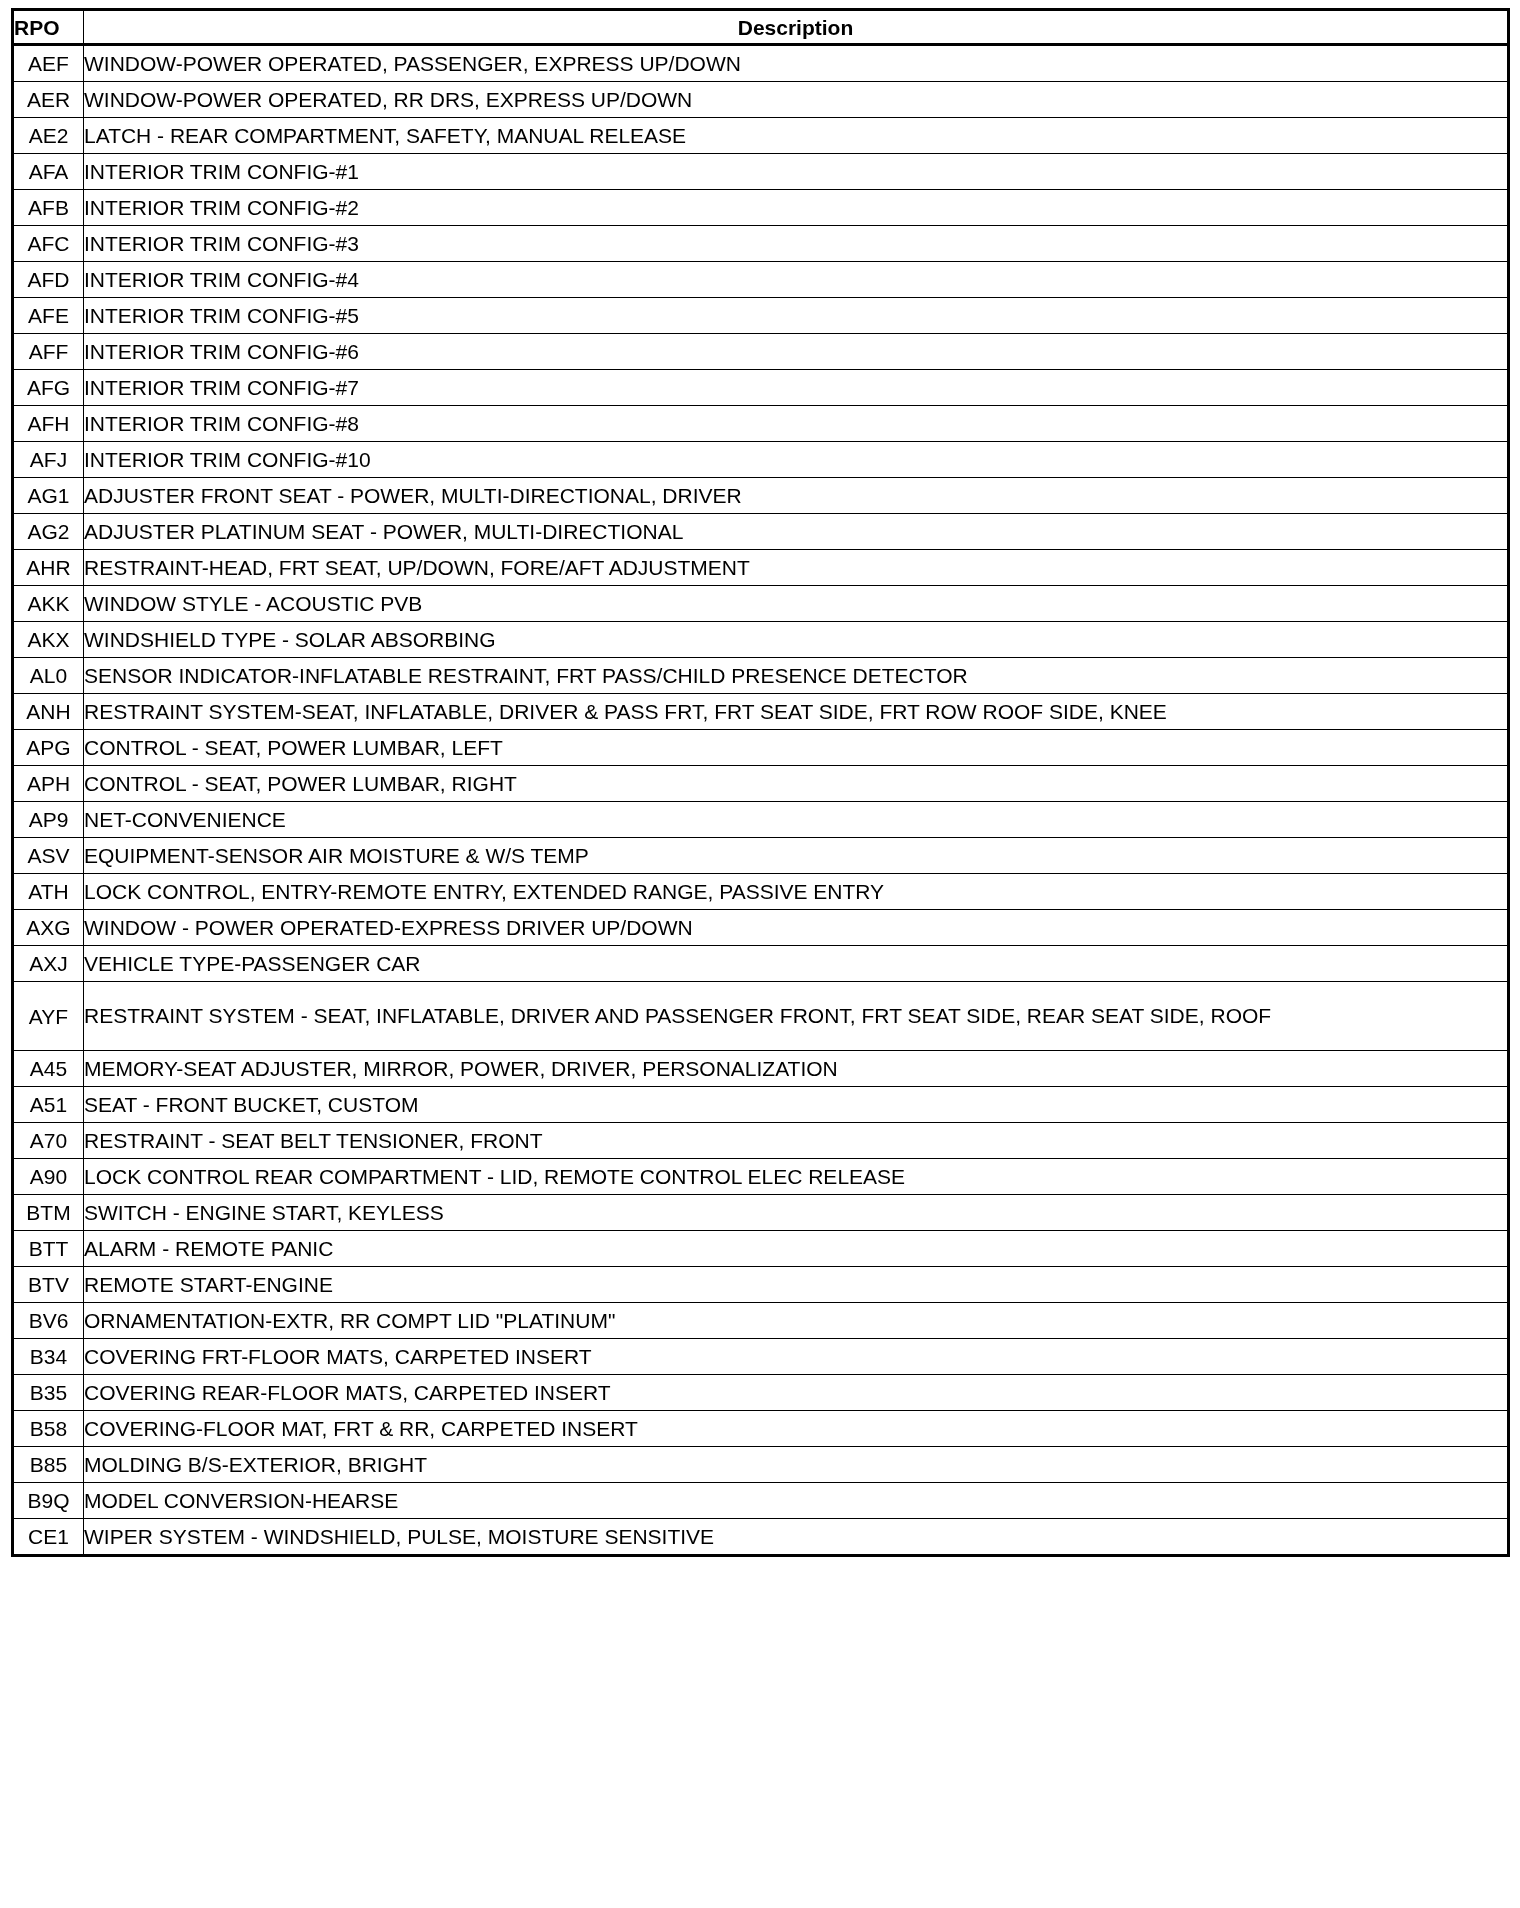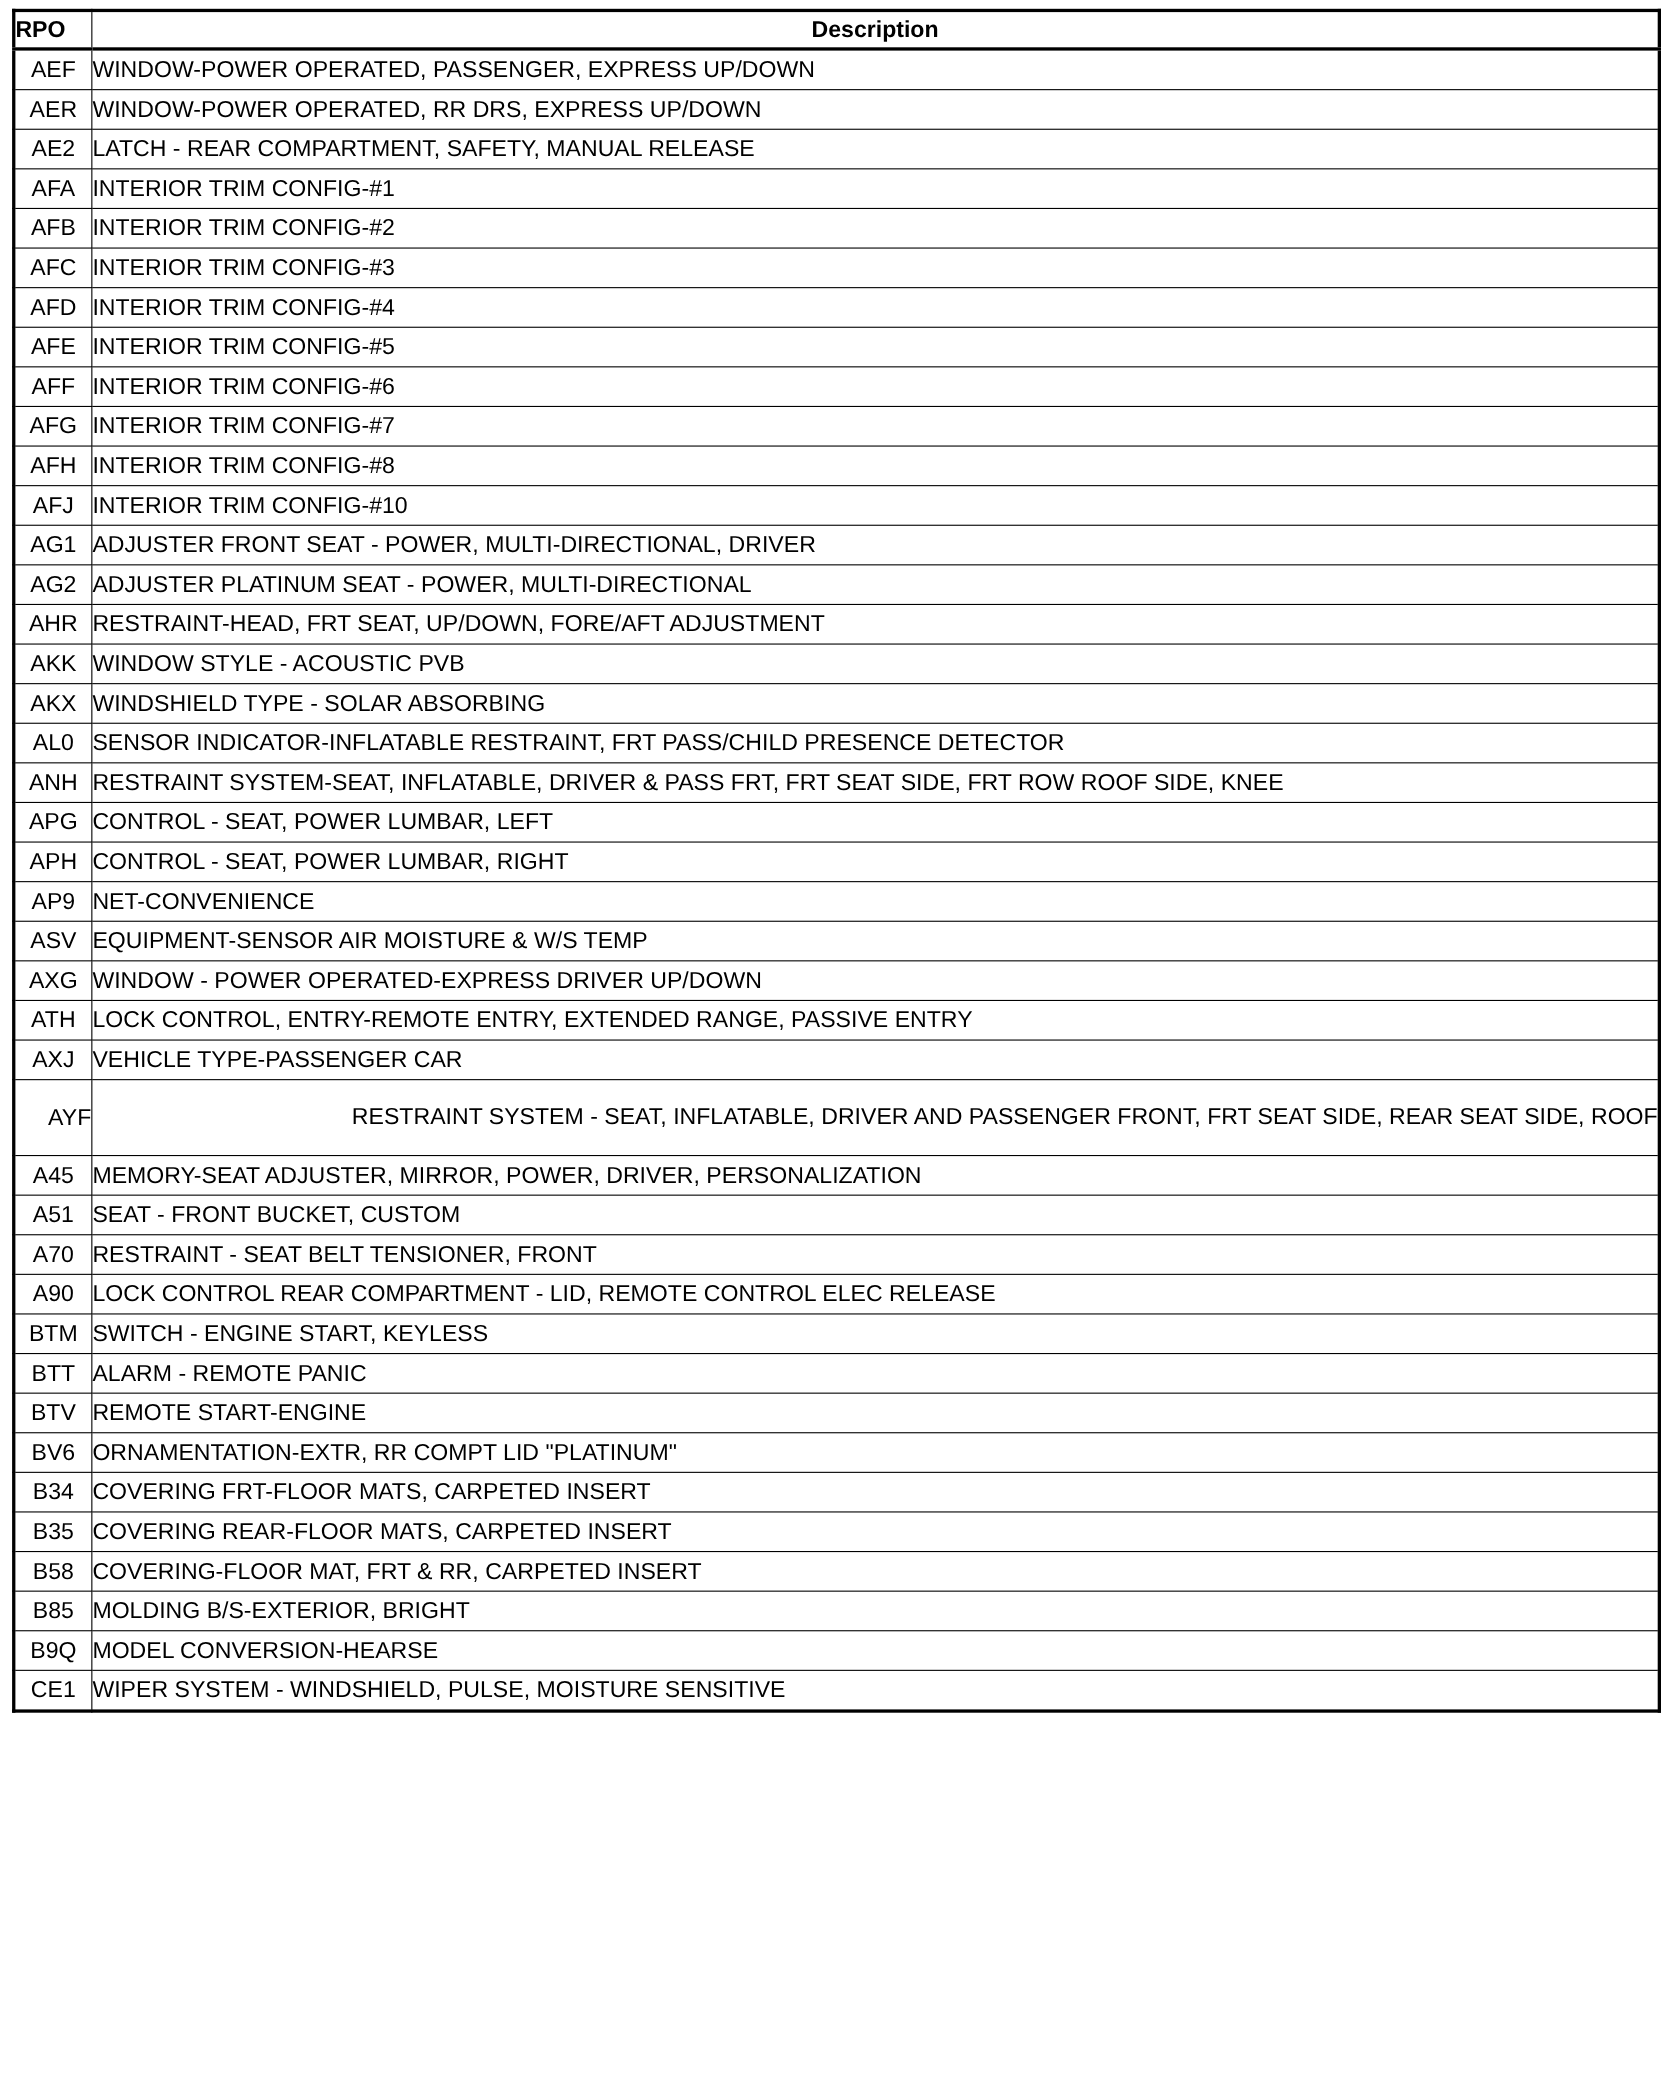--- a/index.html
+++ b/index.html
@@ -65,21 +65,20 @@
   }
   td.cell-desc {
     text-align: left;
     padding-left: 9px;
     padding-right: 6px;
     height: 35px;
   }
   tr.two-line td.cell-rpo,
   tr.two-line td.cell-desc {
     height: 62px;
-    text-align: right;
   }
   tr.two-line td.cell-desc {
     padding-top: 3px;
     padding-bottom: 3px;
     line-height: 28px;
   }
   td.cell-desc .desc-text {
     display: block;
   }
 </style>
@@ -231,29 +230,29 @@
             <span class="desc-text">NET-CONVENIENCE</span>
           </td>
         </tr>
         <tr>
           <td class="cell-rpo">ASV</td>
           <td class="cell-desc">
             <span class="desc-text">EQUIPMENT-SENSOR AIR MOISTURE &amp; W/S TEMP</span>
           </td>
         </tr>
         <tr>
+          <td class="cell-rpo">ATH</td>
+          <td class="cell-desc">
+            <span class="desc-text">LOCK CONTROL, ENTRY-REMOTE ENTRY, EXTENDED RANGE, PASSIVE ENTRY</span>
+          </td>
+        </tr>
+        <tr>
           <td class="cell-rpo">AXG</td>
           <td class="cell-desc">
             <span class="desc-text">WINDOW - POWER OPERATED-EXPRESS DRIVER UP/DOWN</span>
-          </td>
-        </tr>
-        <tr>
-          <td class="cell-rpo">ATH</td>
-          <td class="cell-desc">
-            <span class="desc-text">LOCK CONTROL, ENTRY-REMOTE ENTRY, EXTENDED RANGE, PASSIVE ENTRY</span>
           </td>
         </tr>
         <tr>
           <td class="cell-rpo">AXJ</td>
           <td class="cell-desc">
             <span class="desc-text">VEHICLE TYPE-PASSENGER CAR</span>
           </td>
         </tr>
         <tr class="two-line">
           <td class="cell-rpo">AYF</td>

